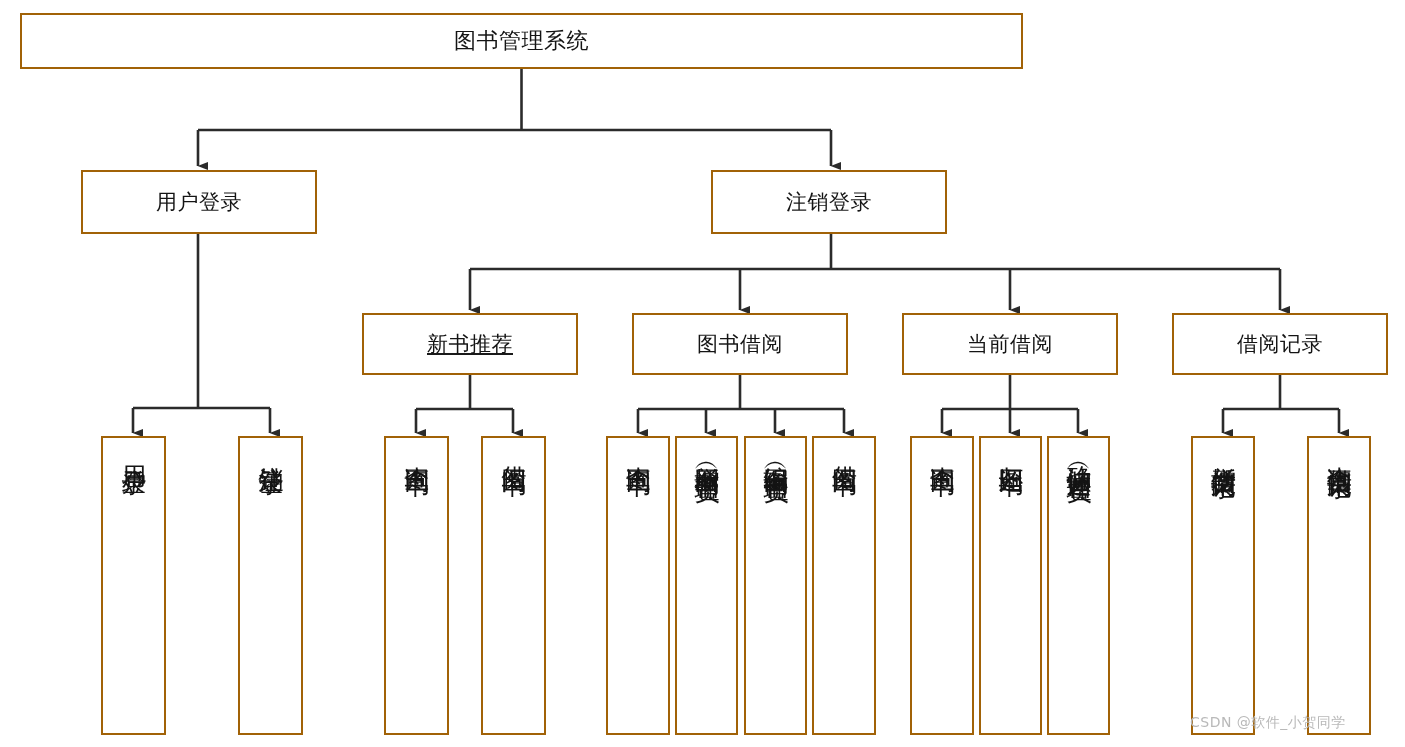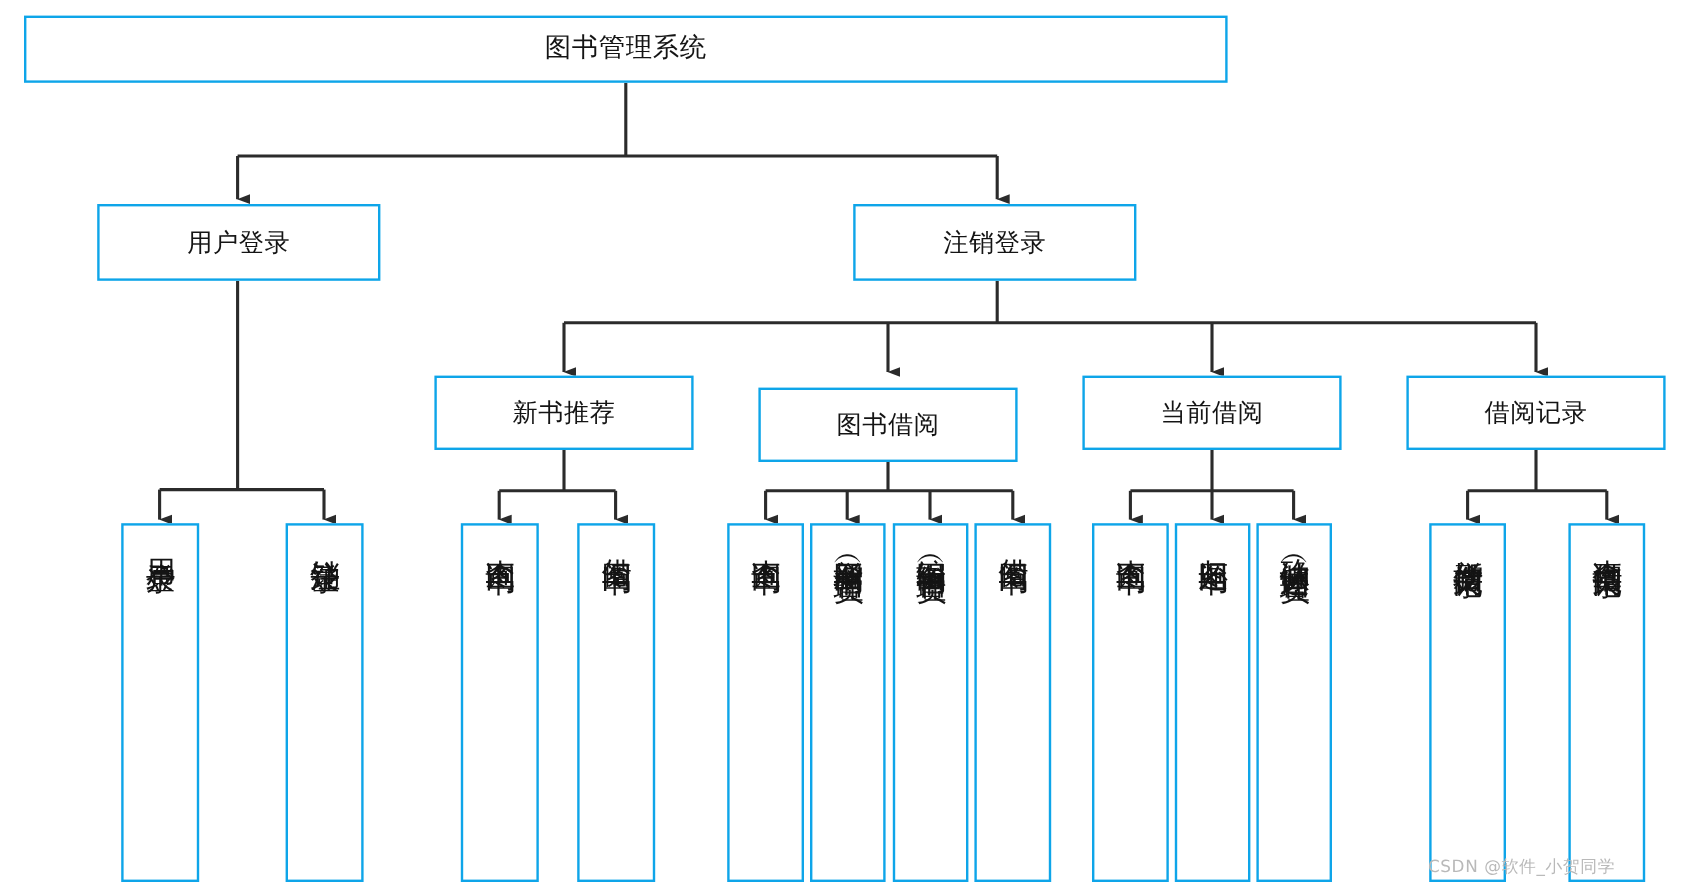--- a/index.html
+++ b/index.html
@@ -23,21 +23,21 @@
     left: 0;
     top: 0;
     width: 1405px;
     height: 747px;
     pointer-events: none;
   }
   .node {
     position: absolute;
     box-sizing: border-box;
     background: #ffffff;
-    border: 2px solid #0ea5e9;
+    border: 2px solid #a16207;
     display: flex;
     align-items: center;
     justify-content: center;
     color: #1a1a1a;
     z-index: 2;
   }
   .node .lbl {
     display: block;
     text-align: center;
     line-height: 1.18;
@@ -133,24 +133,24 @@
     <span class="lbl">图书管理系统</span>
   </div>
 
   <div class="node h" style="left:81px; top:170px; width:236px; height:64px;">
     <span class="lbl">用户登录</span>
   </div>
   <div class="node h" style="left:711px; top:170px; width:236px; height:64px;">
     <span class="lbl">注销登录</span>
   </div>
 
-  <div class="node h" style="left:362px; top:313px; width:216px; height:62px;">
+  <div class="node h" style="left:362px; top:313px; width:216px; height:62px;text-decoration:underline;">
     <span class="lbl">新书推荐</span>
   </div>
-  <div class="node h" style="left:632px; top:323px; width:216px; height:62px;">
+  <div class="node h" style="left:632px; top:313px; width:216px; height:62px;">
     <span class="lbl">图书借阅</span>
   </div>
   <div class="node h" style="left:902px; top:313px; width:216px; height:62px;">
     <span class="lbl">当前借阅</span>
   </div>
   <div class="node h" style="left:1172px; top:313px; width:216px; height:62px;">
     <span class="lbl">借阅记录</span>
   </div>
 
   <div class="node v" style="left:101px; top:436px; width:65px; height:299px;">

